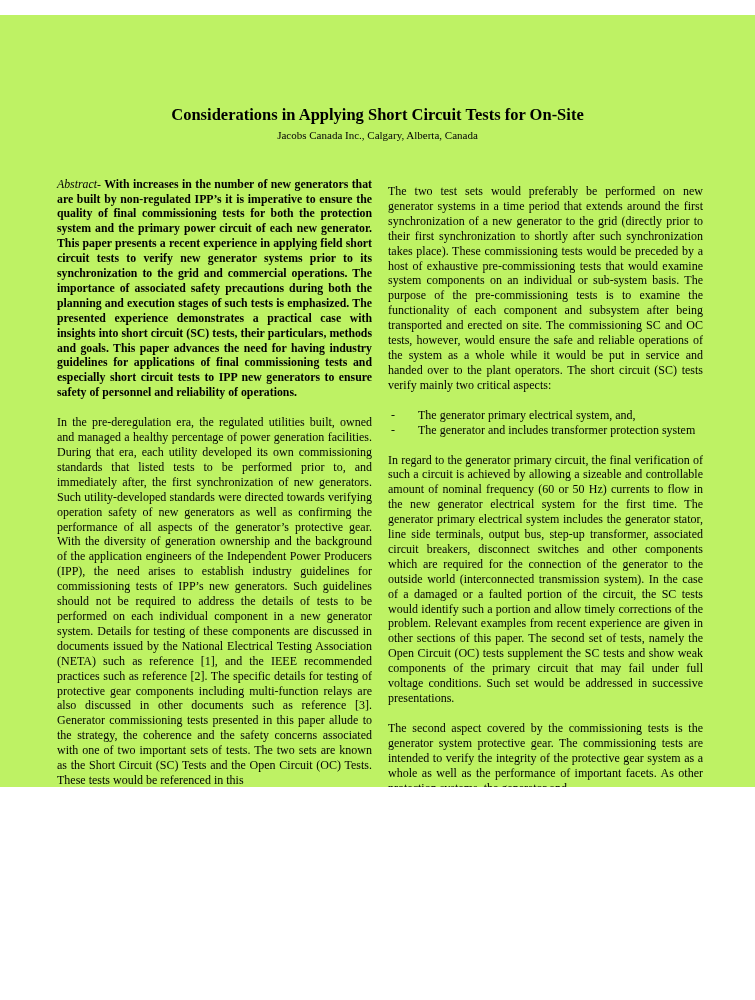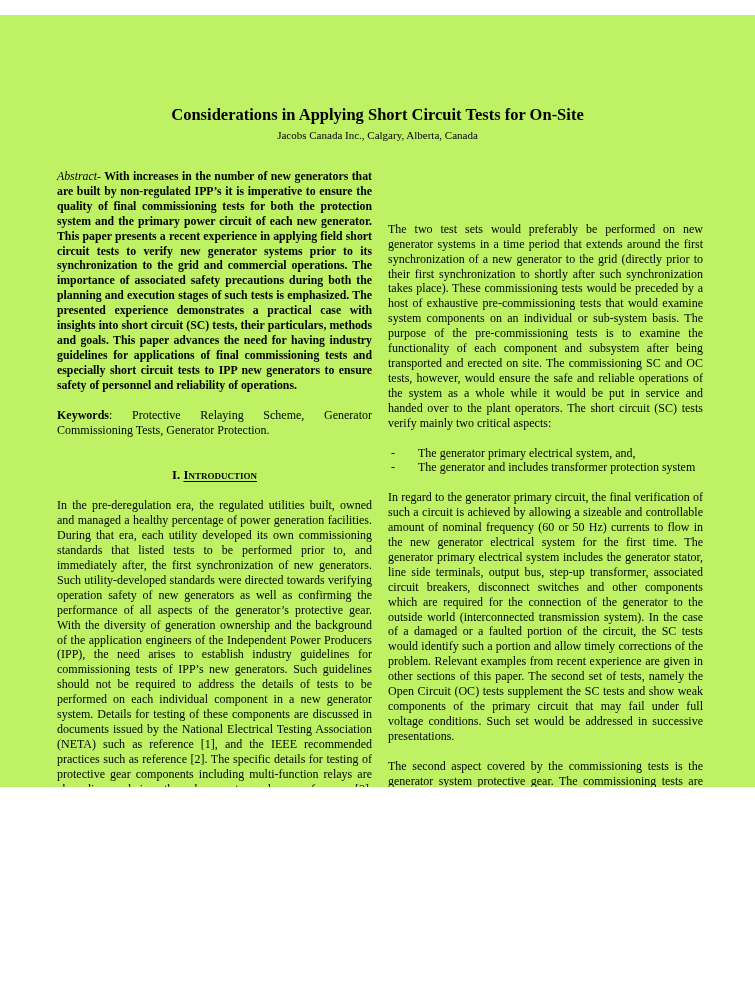--- a/index.html
+++ b/index.html
@@ -106,23 +106,21 @@
       <span class="title-line">Considerations in Applying Short Circuit Tests for On-Site</span>
     </h1>
     <div class="affiliation">Jacobs Canada Inc., Calgary, Alberta, Canada</div>
   </header>
 
   <main class="columns">
 
     <section class="col">
       <p class="abstract"><span class="abstract-label">Abstract-</span> <span>With increases in the number of new generators that are built by non-regulated IPP’s it is imperative to ensure the quality of final commissioning tests for both the protection system and the primary power circuit of each new generator. This paper presents a recent experience in applying field short circuit tests to verify new generator systems prior to its synchronization to the grid and commercial operations. The importance of associated safety precautions during both the planning and execution stages of such tests is emphasized. The presented experience demonstrates a practical case with insights into short circuit (SC) tests, their particulars, methods and goals. This paper advances the need for having industry guidelines for applications of final commissioning tests and especially short circuit tests to IPP new generators to ensure safety of personnel and reliability of operations.</span></p>
 
-      <p class="keywords"><span class="kw-label">Keywords</span><span>: Protective Relaying Scheme, Generator Commissioning Tests, Generator Protection.</span></p>
 
-      <h2 class="section-heading"><span>I.</span> <span class="section-title">Introduction</span></h2>
 
       <p class="intro-para">In the pre-deregulation era, the regulated utilities built, owned and managed a healthy percentage of power generation facilities. During that era, each utility developed its own commissioning standards that listed tests to be performed prior to, and immediately after, the first synchronization of new generators. Such utility-developed standards were directed towards verifying operation safety of new generators as well as confirming the performance of all aspects of the generator’s protective gear. With the diversity of generation ownership and the background of the application engineers of the Independent Power Producers (IPP), the need arises to establish industry guidelines for commissioning tests of IPP’s new generators. Such guidelines should not be required to address the details of tests to be performed on each individual component in a new generator system. Details for testing of these components are discussed in documents issued by the National Electrical Testing Association (NETA) such as reference [1], and the IEEE recommended practices such as reference [2]. The specific details for testing of protective gear components including multi-function relays are also discussed in other documents such as reference [3]. Generator commissioning tests presented in this paper allude to the strategy, the coherence and the safety concerns associated with one of two important sets of tests. The two sets are known as the Short Circuit (SC) Tests and the Open Circuit (OC) Tests. These tests would be referenced in this</p>
     </section>
 
     <section class="col">
 
       <p class="spaced">The two test sets would preferably be performed on new generator systems in a time period that extends around the first synchronization of a new generator to the grid (directly prior to their first synchronization to shortly after such synchronization takes place). These commissioning tests would be preceded by a host of exhaustive pre-commissioning tests that would examine system components on an individual or sub-system basis. The purpose of the pre-commissioning tests is to examine the functionality of each component and subsystem after being transported and erected on site. The commissioning SC and OC tests, however, would ensure the safe and reliable operations of the system as a whole while it would be put in service and handed over to the plant operators. The short circuit (SC) tests verify mainly two critical aspects:</p>
 
       <div class="bullet-list">
         <div class="bullet-item">

